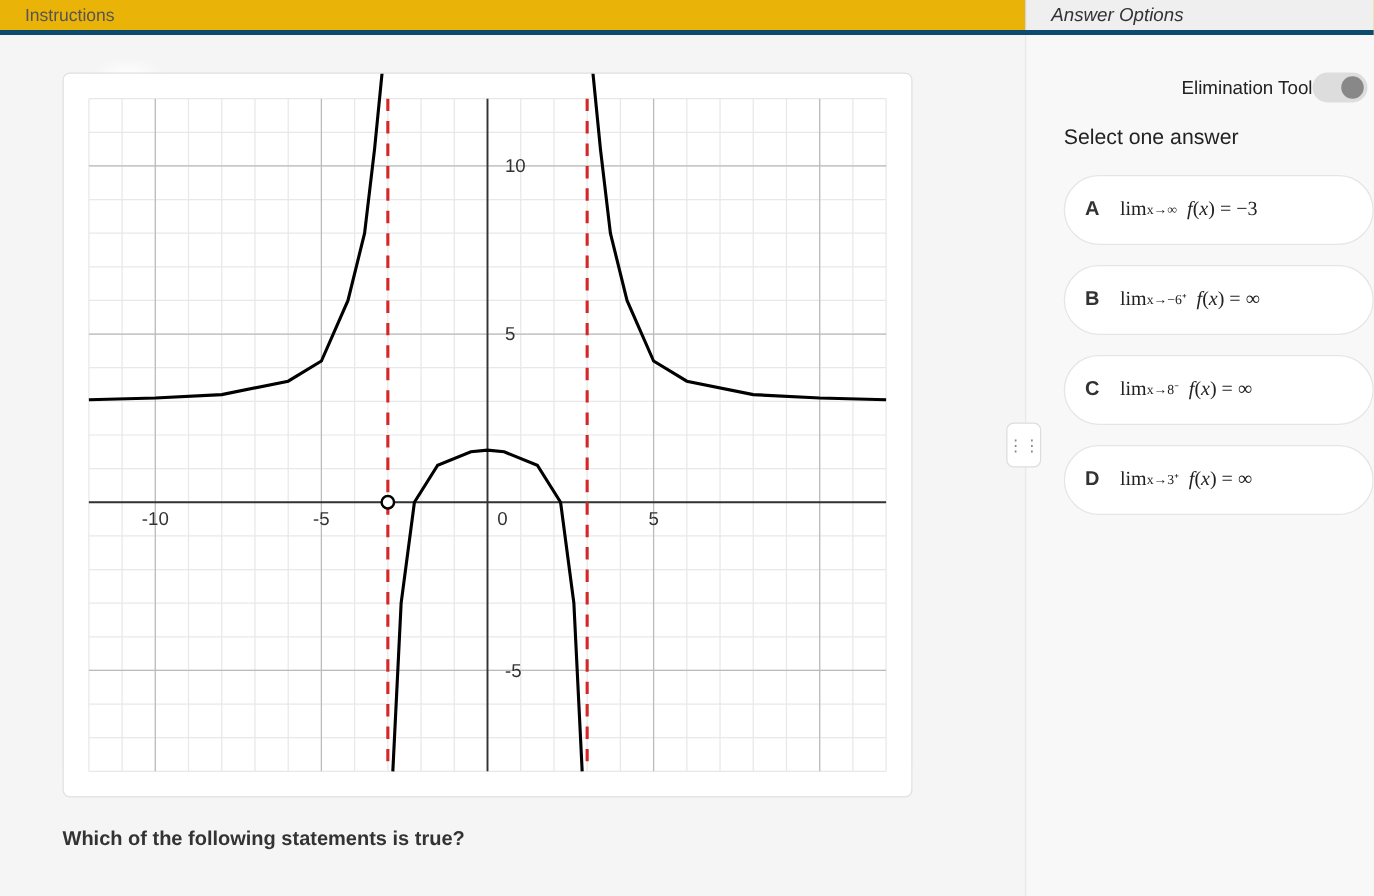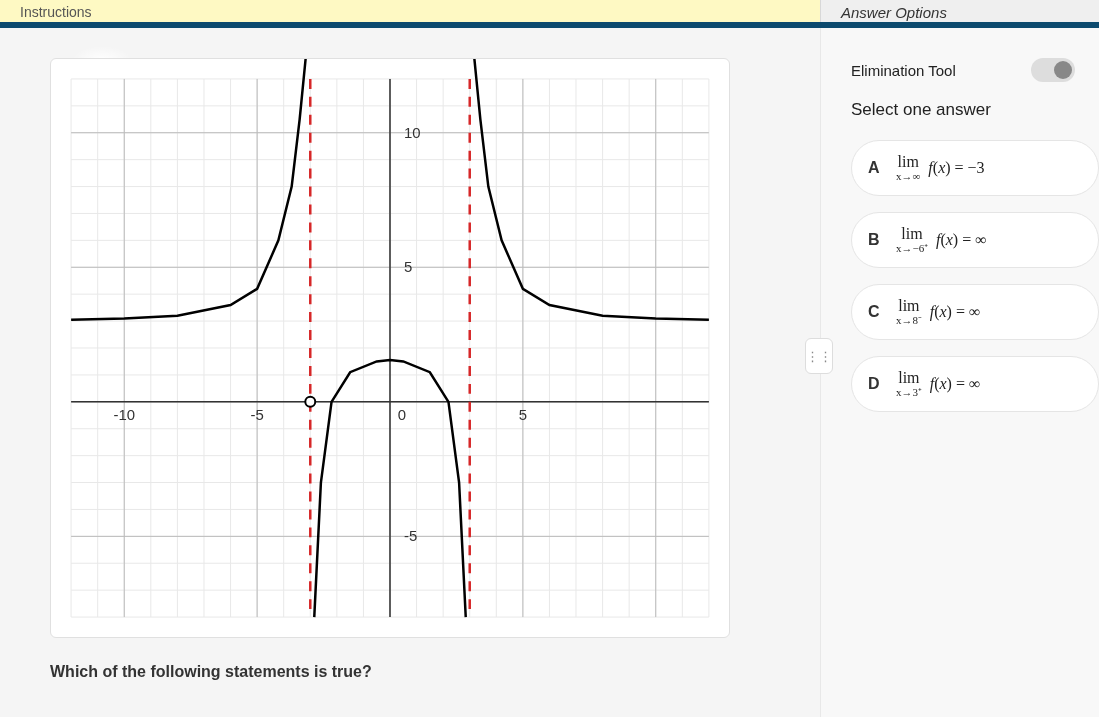--- a/index.html
+++ b/index.html
@@ -7,22 +7,22 @@
       font-family: -apple-system, BlinkMacSystemFont, 'Segoe UI', sans-serif;
       background: #f0f0f0;
       width: 1099px;
       height: 717px;
       overflow: hidden;
       position: relative;
     }
     .top-bar {
       display: flex;
       height: 28px;
-      background: #fef9c3;
-      border-bottom: 6px solid #0c4a6e;
+      background: #eab308;
+      border-bottom: 4px solid #0c4a6e;
     }
     .instructions-tab {
       padding: 4px 20px;
       color: #555;
       font-size: 14px;
       flex: 0 0 auto;
       width: 820px;
     }
     .answer-options-tab {
       padding: 4px 20px;
@@ -66,24 +66,23 @@
     .right-panel {
       flex: 1;
       background: #f8f8f8;
       border-left: 1px solid #e8e8e8;
       padding: 30px 0 20px 30px;
       position: relative;
     }
     .elim-row {
       display: flex;
       align-items: center;
-      justify-content: space-between;
+      justify-content: flex-end;
       margin-bottom: 18px;
-      padding-right: 24px;
-      gap: 48px;
+      padding-right: 5px;
     }
     .elim-label {
       font-size: 15px;
       color: #222;
       font-weight: 500;
     }
     .toggle {
       width: 44px;
       height: 24px;
       background: #ddd;
@@ -125,21 +124,21 @@
     }
     .opt-math {
       font-family: 'Times New Roman', serif;
       font-size: 16px;
       color: #222;
       display: flex;
       align-items: center;
     }
     .limfrac {
       display: inline-flex;
-      flex-direction: column;
+      flex-direction: row;
       align-items: center;
       margin-right: 4px;
       line-height: 1;
     }
     .limtop { font-size: 16px; }
     .limbot { font-size: 11px; margin-top: 1px; }
     .drag-handle {
       position: absolute;
       left: -16px;
       top: 310px;

